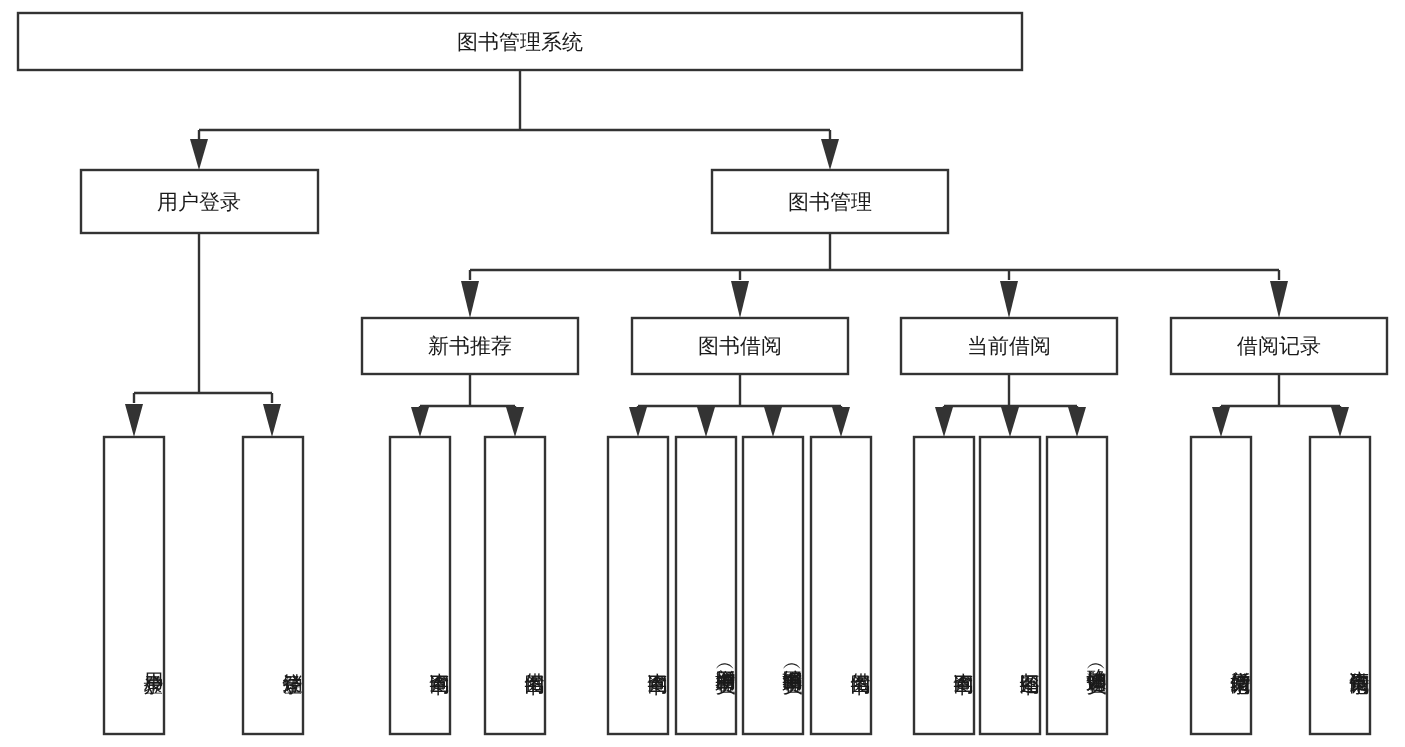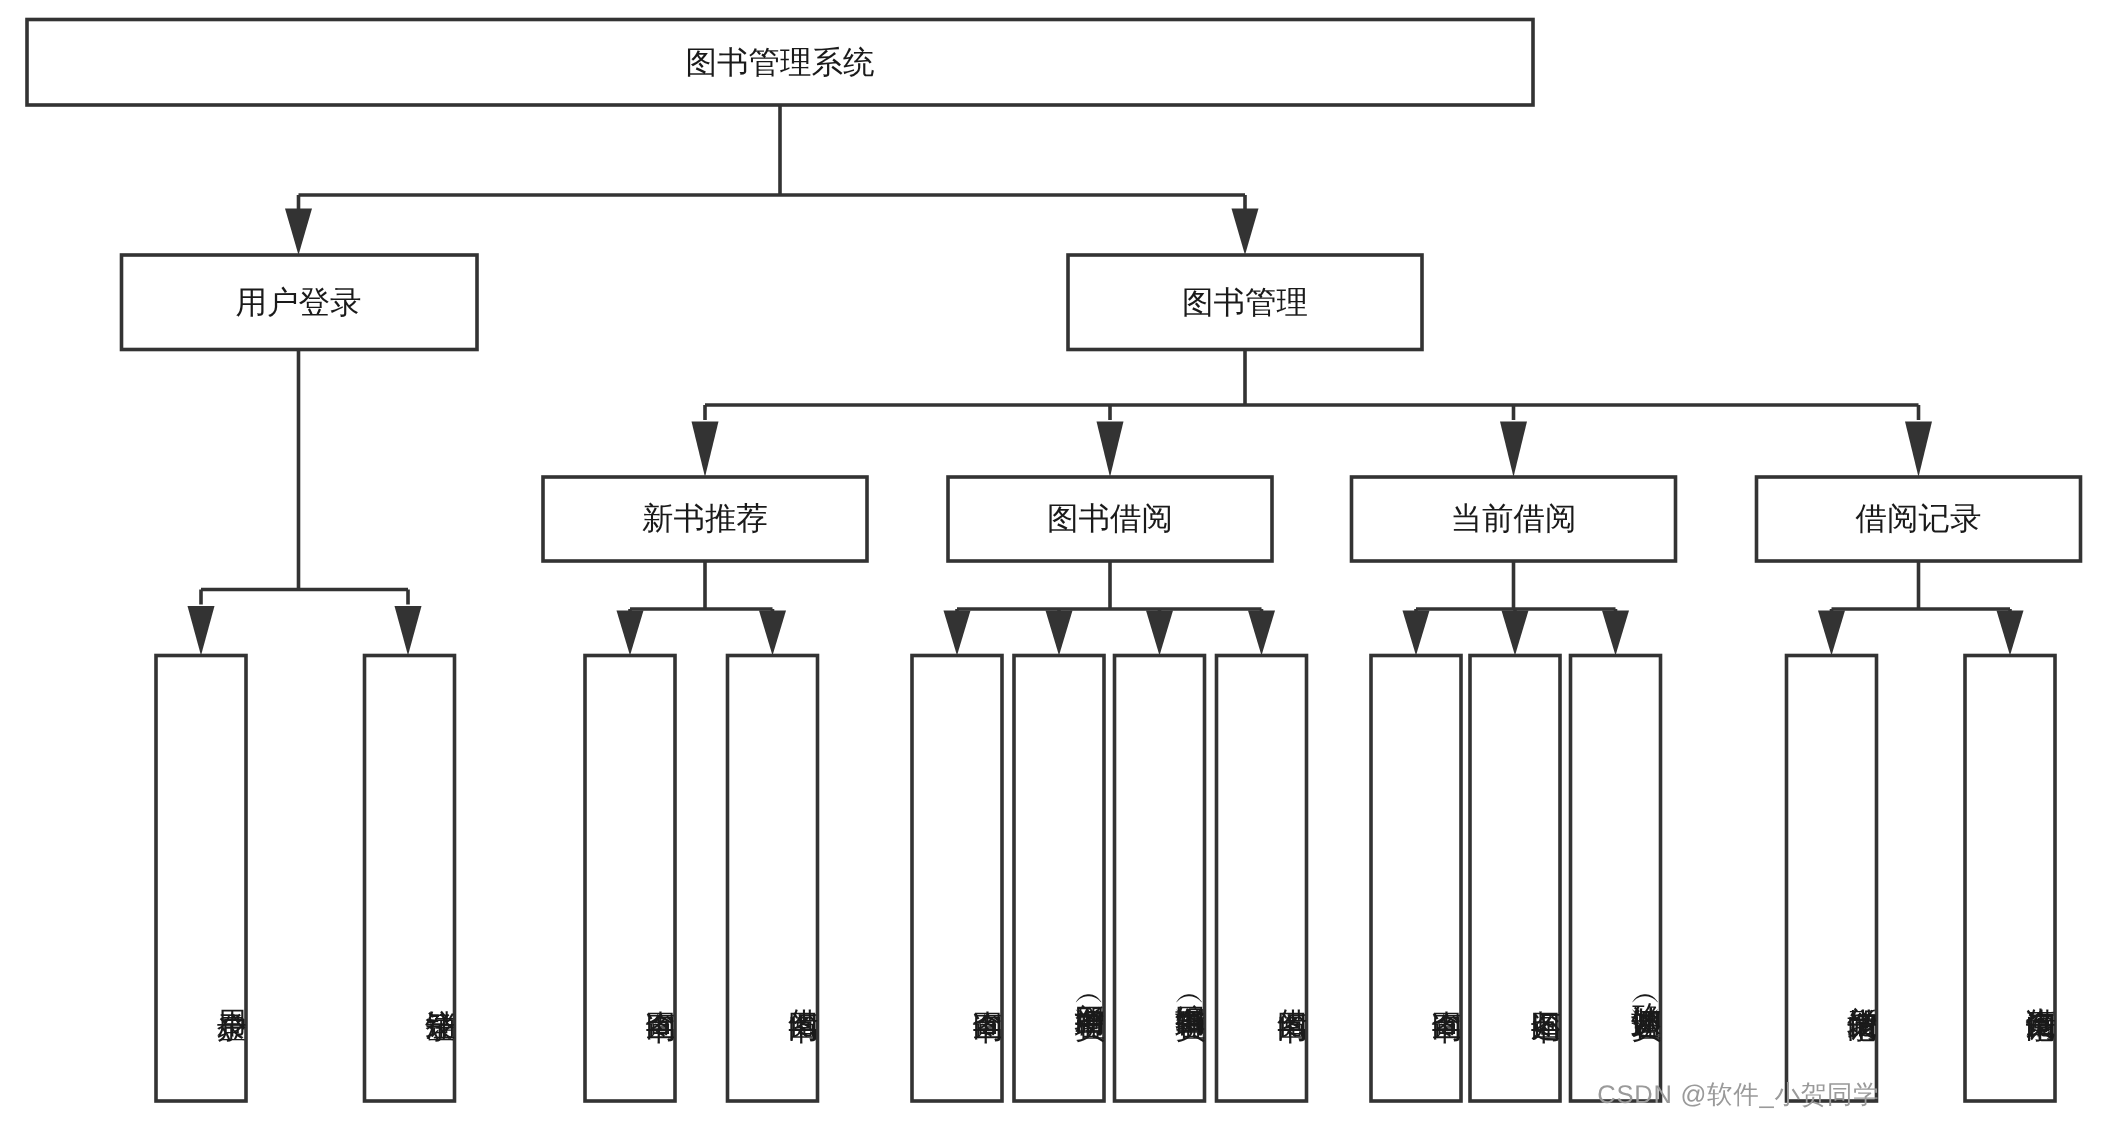--- a/index.html
+++ b/index.html
@@ -193,15 +193,14 @@
   <div class="leaf-text" style="left: 608px; top: 437px; width: 60px; height: 150.5px; padding-top: 146.5px;">查询图书</div>
   <div class="leaf-text" style="left: 676px; top: 437px; width: 60px; height: 153px; justify-content: flex-start; padding-top: 144px;">新增图书（管理员）</div>
   <div class="leaf-text" style="left: 743px; top: 437px; width: 60px; height: 153px; justify-content: flex-start; padding-top: 144px;">编辑图书（管理员）</div>
   <div class="leaf-text" style="left: 811px; top: 437px; width: 60px; height: 150.5px; padding-top: 146.5px;">借阅图书</div>
   <div class="leaf-text" style="left: 914px; top: 437px; width: 60px; height: 150.5px; padding-top: 146.5px;">查询图书</div>
   <div class="leaf-text" style="left: 980px; top: 437px; width: 60px; height: 150.5px; padding-top: 146.5px;">归还图书</div>
   <div class="leaf-text" style="left: 1047px; top: 437px; width: 60px; height: 153px; justify-content: flex-start; padding-top: 144px;">确认归还（管理员）</div>
   <div class="leaf-text" style="left: 1191px; top: 437px; width: 60px; height: 151.5px; padding-top: 145.5px;">新增借阅记录</div>
   <div class="leaf-text" style="left: 1310px; top: 437px; width: 60px; height: 151.5px; padding-top: 145.5px;">查询借阅记录</div>
 
-  <div class="watermark">CSDN @软件_小贺同学</div>
 
 </div>
 
 </body></html>

